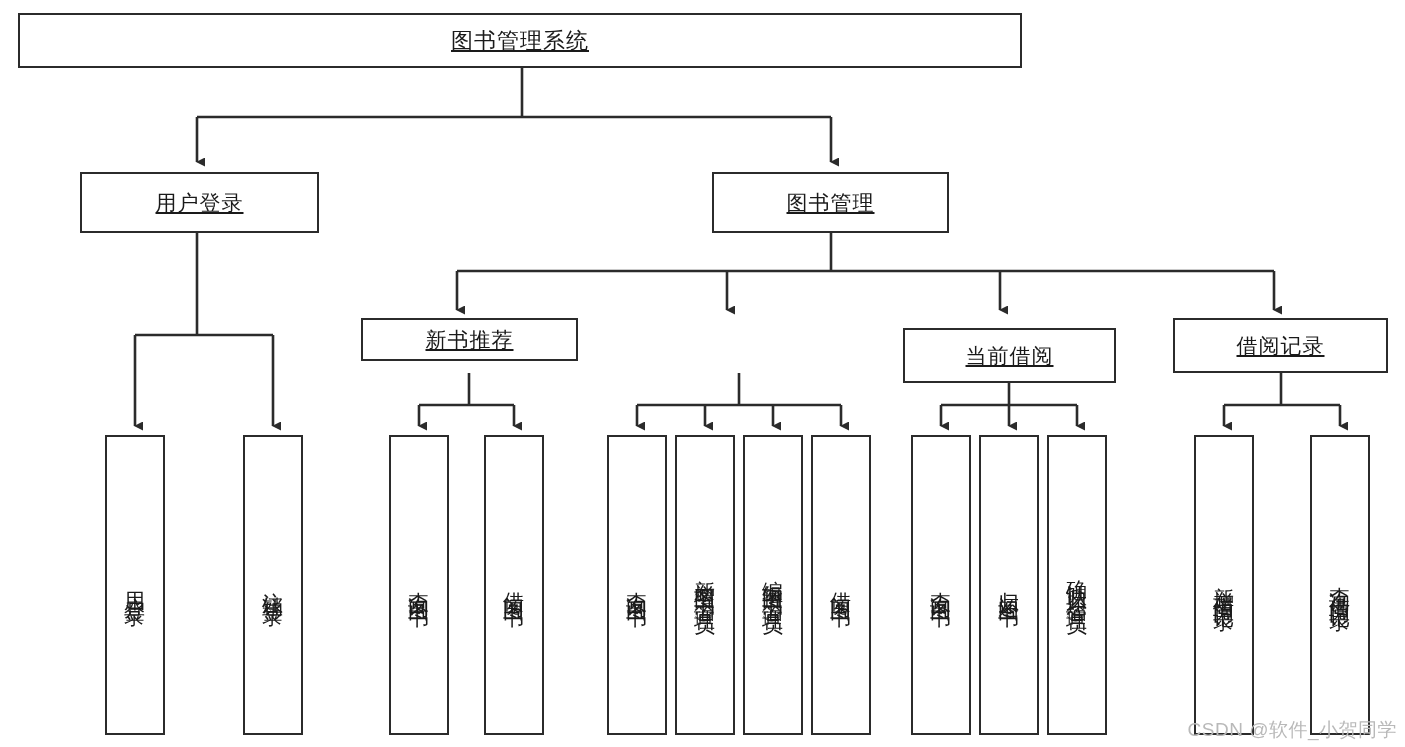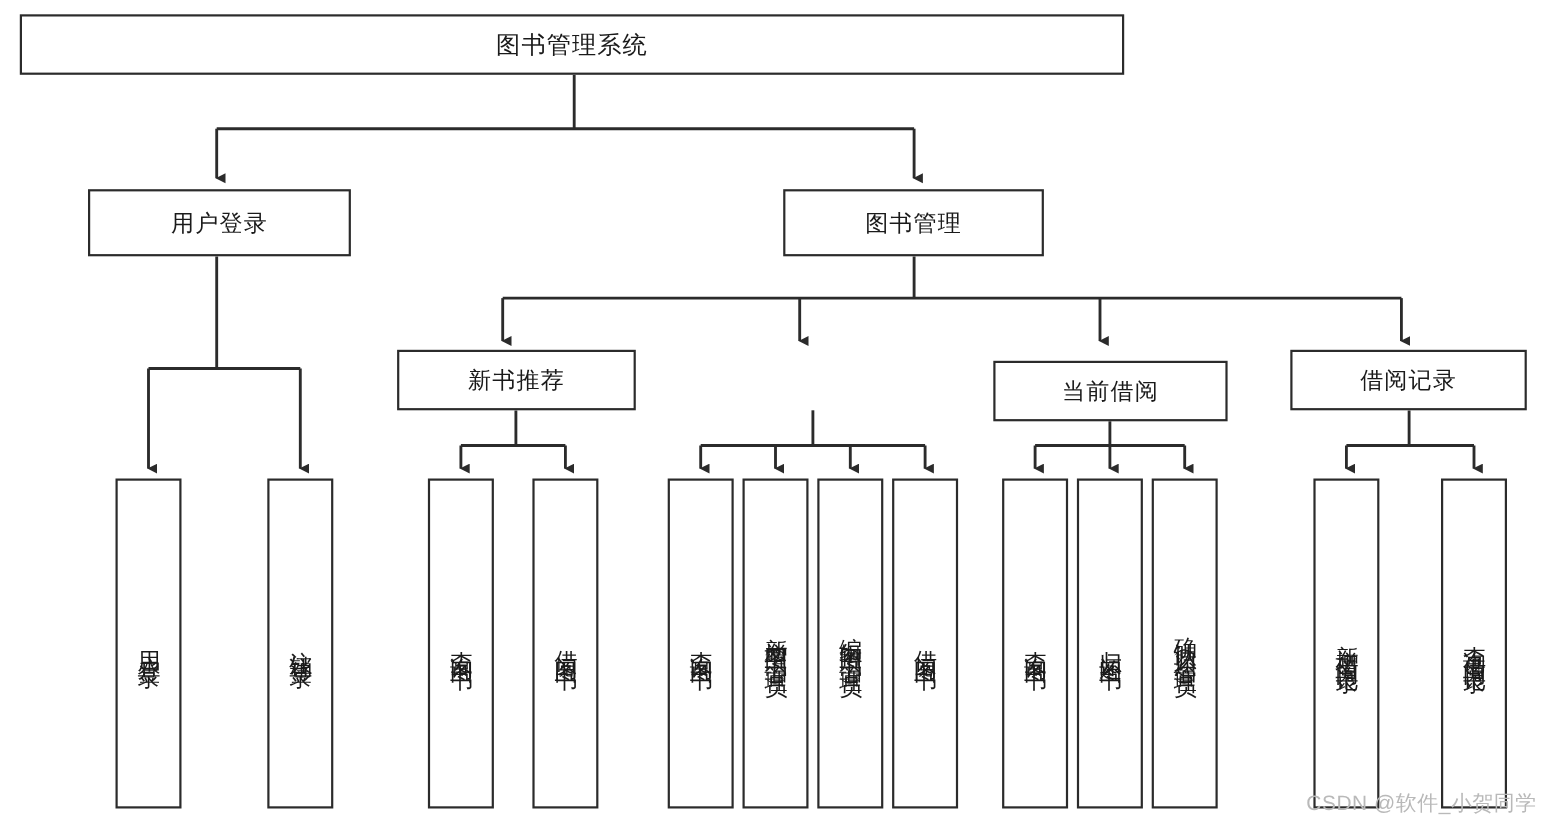--- a/index.html
+++ b/index.html
@@ -33,20 +33,21 @@
     background: #ffffff;
     border: 2px solid #2b2b2b;
     display: flex;
     align-items: center;
     justify-content: center;
     color: #1a1a1a;
   }
   .node.horiz {
     font-size: 21px;
     letter-spacing: 1px;
+    text-decoration: underline;
   }
   .node.vert {
     font-size: 21px;
   }
   .node.vert .label {
     writing-mode: vertical-rl;
     text-orientation: upright;
     letter-spacing: 5px;
     line-height: 1;
     white-space: nowrap;
@@ -123,21 +124,21 @@
     <span class="label">图书管理系统</span>
   </div>
 
   <div class="node horiz" style="left:80px; top:172px; width:239px; height:61px;">
     <span class="label">用户登录</span>
   </div>
   <div class="node horiz" style="left:712px; top:172px; width:237px; height:61px;">
     <span class="label">图书管理</span>
   </div>
 
-  <div class="node horiz" style="left:361px; top:318px; width:217px; height:55px;">
+  <div class="node horiz" style="left:361px; top:318px; width:217px; height:43px;">
     <span class="label">新书推荐</span>
   </div>
   <div class="node horiz" style="left:903px; top:328px; width:213px; height:55px;">
     <span class="label">当前借阅</span>
   </div>
   <div class="node horiz" style="left:1173px; top:318px; width:215px; height:55px;">
     <span class="label">借阅记录</span>
   </div>
 
   <div class="node vert" style="left:105px; top:435px; width:60px; height:300px;">

